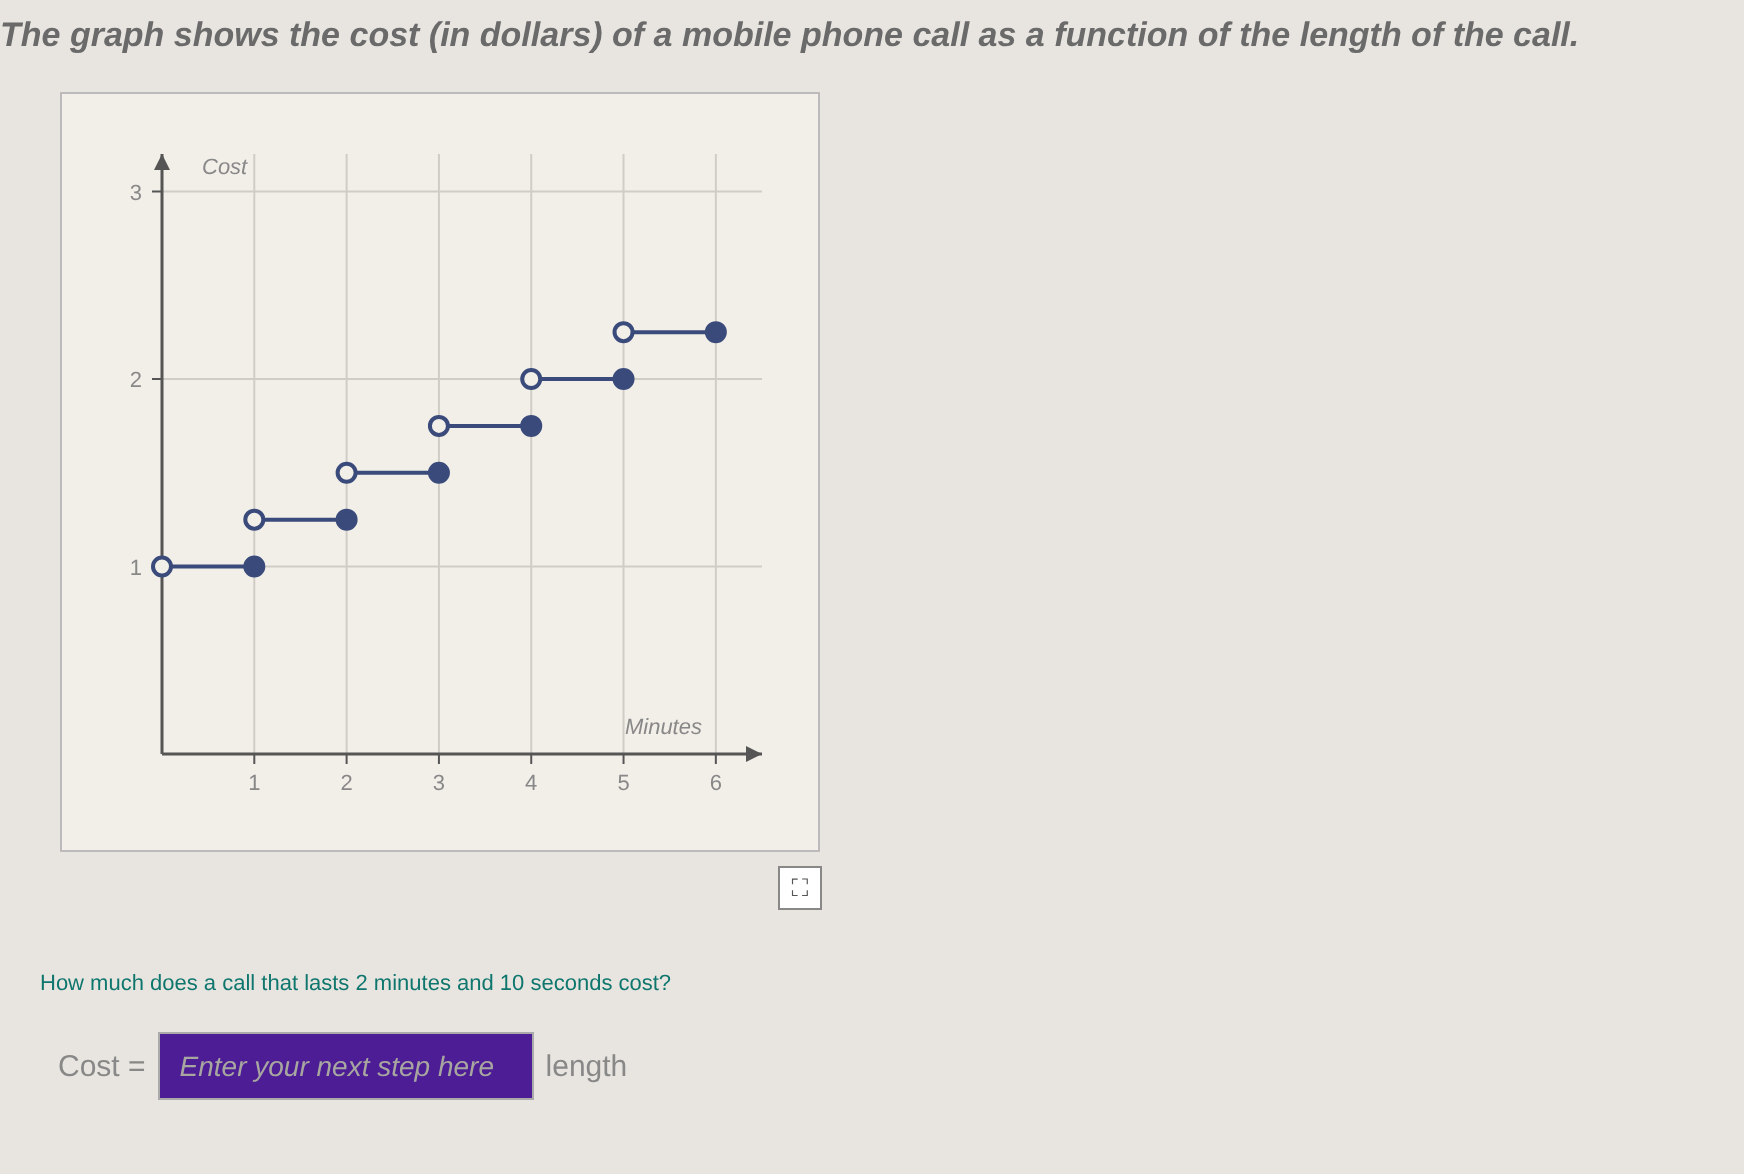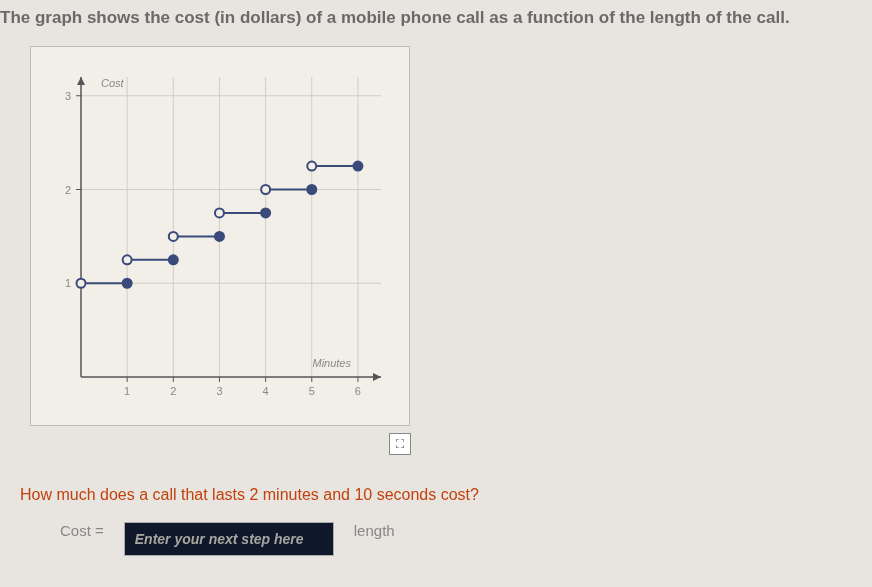--- a/index.html
+++ b/index.html
@@ -10,20 +10,21 @@
     width: 872px;
     height: 587px;
     overflow: hidden;
     position: relative;
   }
   .header {
     padding: 8px 16px 8px 0;
     font-size: 17px;
     font-weight: bold;
     color: #6a6a6a;
+    font-style: italic;
   }
   .chart-container {
     margin: 10px 0 0 30px;
     width: 380px;
     height: 380px;
     background: #f2efe9;
     border: 1px solid #bbb;
     position: relative;
   }
   .chart-inner {
@@ -37,41 +38,40 @@
     bottom: -30px;
     width: 22px; height: 22px;
     background: #fff;
     border: 1px solid #888;
     display:flex; align-items:center; justify-content:center;
     font-size: 12px;
     color:#555;
   }
   .question-row {
     margin: 60px 0 0 20px;
-    font-size: 16px;
-    color: #c2410c;
+    font-size: 11px;
+    color: #0f766e;
   }
   .answer-row {
-    margin: 18px 0 0 60px;
+    margin: 18px 0 0 29px;
     display: flex;
-    align-items: flex-start;
-    gap: 20px;
+    align-items: center;
+    gap: 6px;
     font-size: 15px;
     color: #888;
   }
   .answer-input {
-    width: 210px;
+    width: 188px;
     height: 34px;
     border: 1px solid #aaa;
-    background: #0f172a;
+    background: #4c1d95;
     padding: 0 10px;
     font-size: 14px;
     color: #999;
     font-style: italic;
-    font-weight: bold;
   }
   .answer-input::placeholder { color: #a8a6a0; }
   .axis-label { font-size: 11px; fill:#888; font-style: italic; }
   .tick-label { font-size: 11px; fill:#888; }
 </style>
 </head>
 <body>
 
 <div class="header">The graph shows the cost (in dollars) of a mobile phone call as a function of the length of the call.</div>
 

